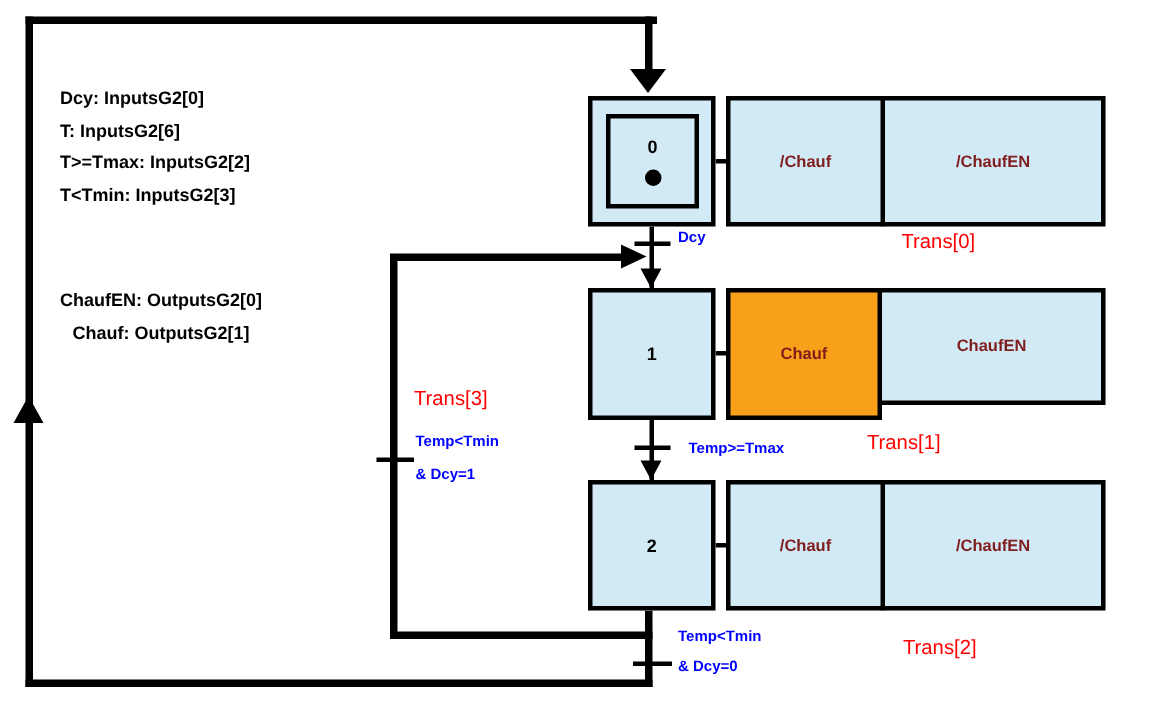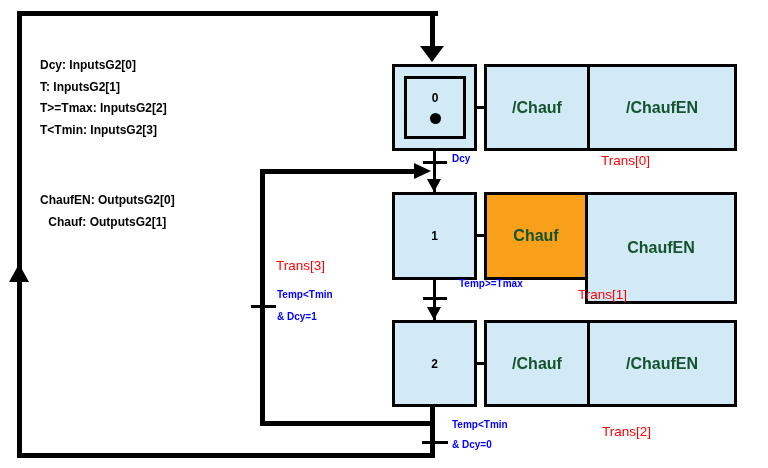--- a/index.html
+++ b/index.html
@@ -17,21 +17,21 @@
   .line{position:absolute;background:var(--line);}
   .arrow{position:absolute;width:0;height:0;}
   .box{
     position:absolute;box-sizing:border-box;border:3px solid var(--line);
     background:var(--step-fill);display:flex;align-items:center;justify-content:center;
   }
   .box.inner{background:transparent;flex-direction:column;gap:8px;}
   .box.active{background:var(--active-fill);}
   .num{font-size:12px;font-weight:bold;color:#000;}
   .token-dot{width:11px;height:11px;border-radius:50%;background:var(--line);}
-  .action-label{font-size:16px;font-weight:bold;color:#14532d;text-align:center;}
+  .action-label{font-size:11px;font-weight:bold;color:#7f1d1d;text-align:center;}
   .legend{position:absolute;font-size:12px;font-weight:bold;color:#000;line-height:21.5px;white-space:nowrap;}
   .cond{position:absolute;font-size:10px;font-weight:bold;color:var(--cond);white-space:nowrap;}
   .trans{position:absolute;font-size:13.5px;font-weight:normal;color:var(--trans);white-space:nowrap;}
 </style>
 </head>
 <body>
 
 <div class="canvas">
 
   <div class="line" style="left:17px;top:11px;width:421px;height:5px;"></div>
@@ -70,50 +70,50 @@
   <div class="box" style="left:587px;top:64px;width:150px;height:87px;">
     <span class="action-label">/ChaufEN</span>
   </div>
   <div class="box" style="left:484px;top:64px;width:106px;height:87px;">
     <span class="action-label">/Chauf</span>
   </div>
 
   <div class="box" style="left:392px;top:192px;width:85px;height:88px;">
     <span class="num">1</span>
   </div>
-  <div class="box" style="left:585px;top:192px;width:152px;height:112px;">
+  <div class="box" style="left:585px;top:192px;width:152px;height:78px;">
     <span class="action-label">ChaufEN</span>
   </div>
   <div class="box active" style="left:484px;top:192px;width:104px;height:88px;">
     <span class="action-label">Chauf</span>
   </div>
 
   <div class="box" style="left:392px;top:320px;width:85px;height:87px;">
     <span class="num">2</span>
   </div>
   <div class="box" style="left:587px;top:320px;width:150px;height:87px;">
     <span class="action-label">/ChaufEN</span>
   </div>
   <div class="box" style="left:484px;top:320px;width:106px;height:87px;">
     <span class="action-label">/Chauf</span>
   </div>
 
   <div class="legend" style="left:40px;top:55px;">
     <div>Dcy: InputsG2[0]</div>
-    <div>T: InputsG2[1]</div>
+    <div>T: InputsG2[6]</div>
     <div>T&gt;=Tmax: InputsG2[2]</div>
     <div>T&lt;Tmin: InputsG2[3]</div>
   </div>
   <div class="legend" style="left:40px;top:190px;text-align:center;">
     <div>ChaufEN: OutputsG2[0]</div>
     <div>Chauf: OutputsG2[1]</div>
   </div>
 
   <div class="cond" style="left:452px;top:153px;">Dcy</div>
-  <div class="cond" style="left:459px;top:278px;">Temp&gt;=Tmax</div>
+  <div class="cond" style="left:459px;top:294px;">Temp&gt;=Tmax</div>
   <div class="cond" style="left:452px;top:415px;line-height:20px;">
     <div>Temp&lt;Tmin</div>
     <div>&amp; Dcy=0</div>
   </div>
   <div class="cond" style="left:277px;top:284px;line-height:22px;">
     <div>Temp&lt;Tmin</div>
     <div>&amp; Dcy=1</div>
   </div>
 
   <div class="trans" style="left:601px;top:153px;">Trans[0]</div>

